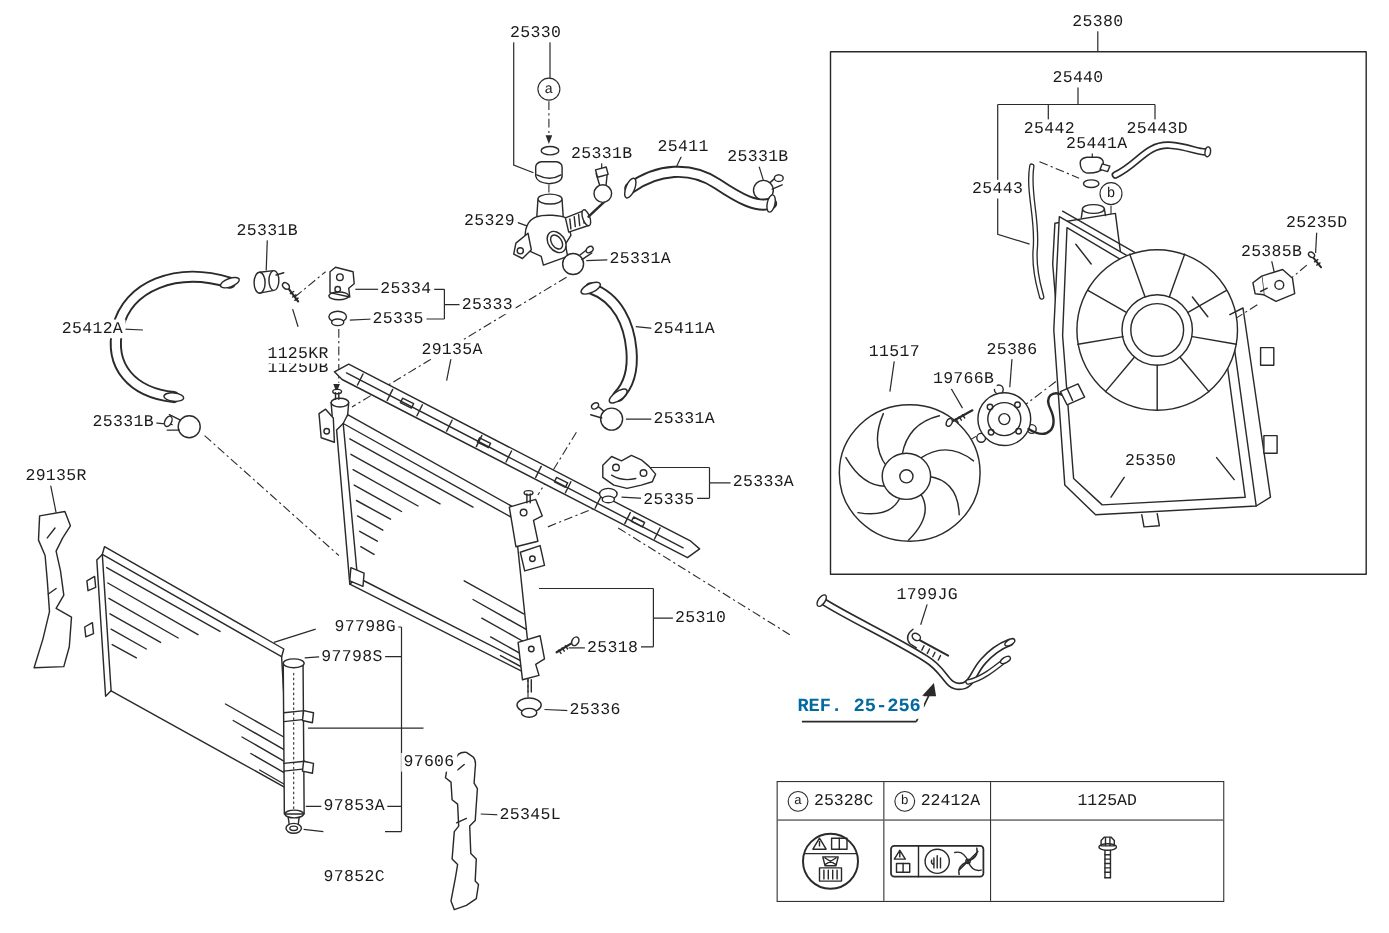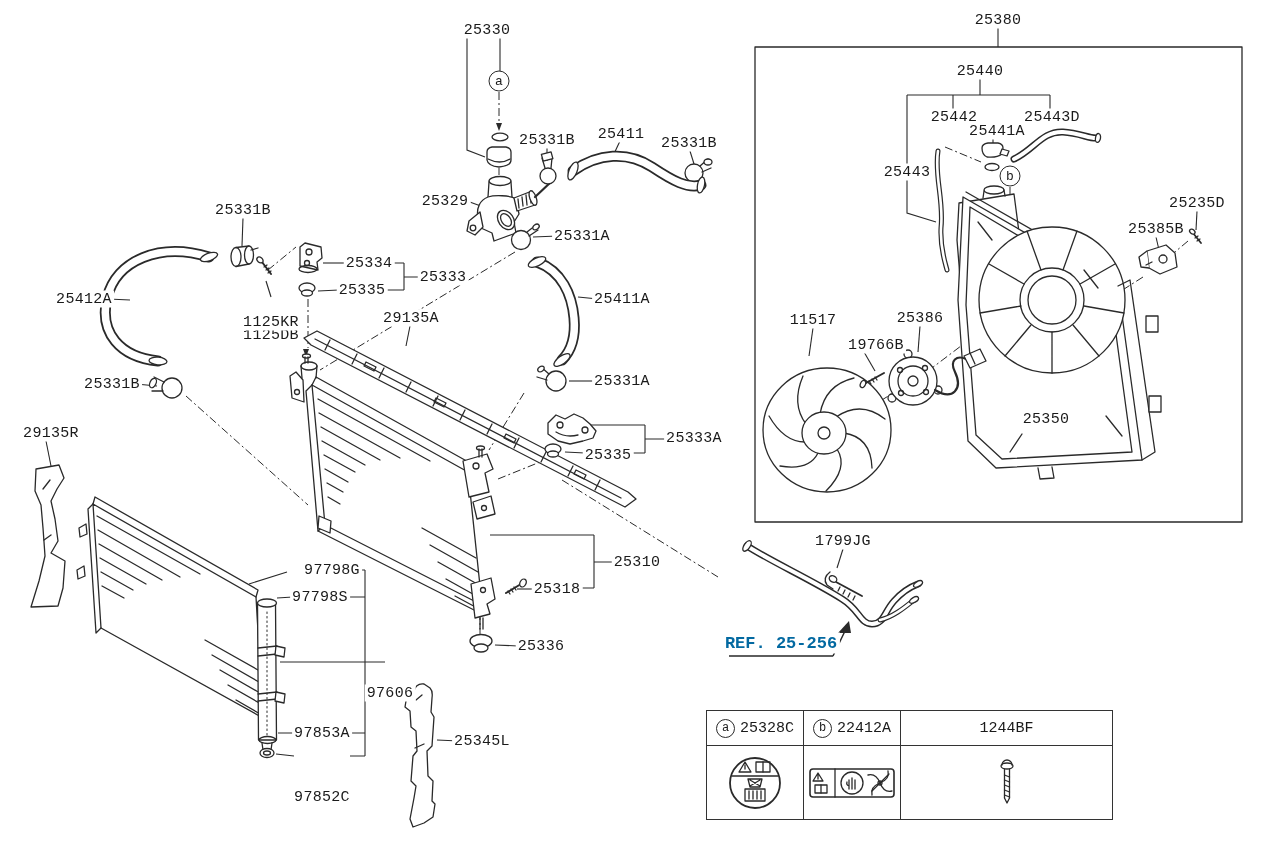--- a/index.html
+++ b/index.html
@@ -456,29 +456,29 @@
         <rect class="ln" x="-37" y="2" width="12" height="8"></rect>
         <path class="ln" d="M-31,2 v8"></path>
         <circle class="ln" cx="0" cy="0" r="11"></circle>
         <path class="ln" d="M-3,6 V-3 M0,6 V-5 M3,6 V-3 M-3,3 Q-6,2 -5,-1"></path>
         <path class="ln" d="M28,0 q10,-4 8,-12 M28,0 q4,10 12,8 M28,0 q-10,4 -8,12 M28,0 q-4,-10 -12,-8"></path>
         <circle class="ln" cx="28" cy="0" r="2"></circle>
         <path class="ln" d="M20,8 L37,-9"></path>
       </svg>
     </div>
   </div>
-  <div class="lcol" style="width:97px;">
+  <div class="lcol">
     <div class="lhead">
-      <span>1244BF</span>
+      <span>1125AD</span>
     </div>
     <div class="lbody">
-      <svg width="22" height="48" viewBox="-11 -24 22 48">
-        <path class="ln" d="M-5,-18 a5,5 0 0 1 10,0"></path>
-        <ellipse class="ln" cx="0" cy="-17" rx="6" ry="3"></ellipse>
-        <path class="ln" d="M-2.5,-14 L-2.5,15 M2.5,-14 L2.5,15"></path>
-        <path class="ln" d="M-2.5,-8 l5,2 M-2.5,-3 l5,2 M-2.5,2 l5,2 M-2.5,7 l5,2 M-2.5,12 l5,2"></path>
-        <path class="ln" d="M-2.5,15 L0,20 L2.5,15"></path>
+      <svg width="24" height="48" viewBox="-12 -24 24 48">
+        <path class="ln" d="M-6,-19 L-3,-22 L3,-22 L6,-19 L6,-14 L-6,-14 Z M-2,-22 v8 M2,-22 v8"></path>
+        <ellipse class="ln" cx="0" cy="-13" rx="8" ry="3"></ellipse>
+        <path class="ln" d="M-2.5,-10 V15 M2.5,-10 V15"></path>
+        <path class="ln" d="M-2.5,-6 h5 M-2.5,-2 h5 M-2.5,2 h5 M-2.5,6 h5 M-2.5,10 h5"></path>
+        <path class="ln" d="M-2.5,15 h5"></path>
       </svg>
     </div>
   </div>
 </div>
 
 </div>
 
 </body></html>

